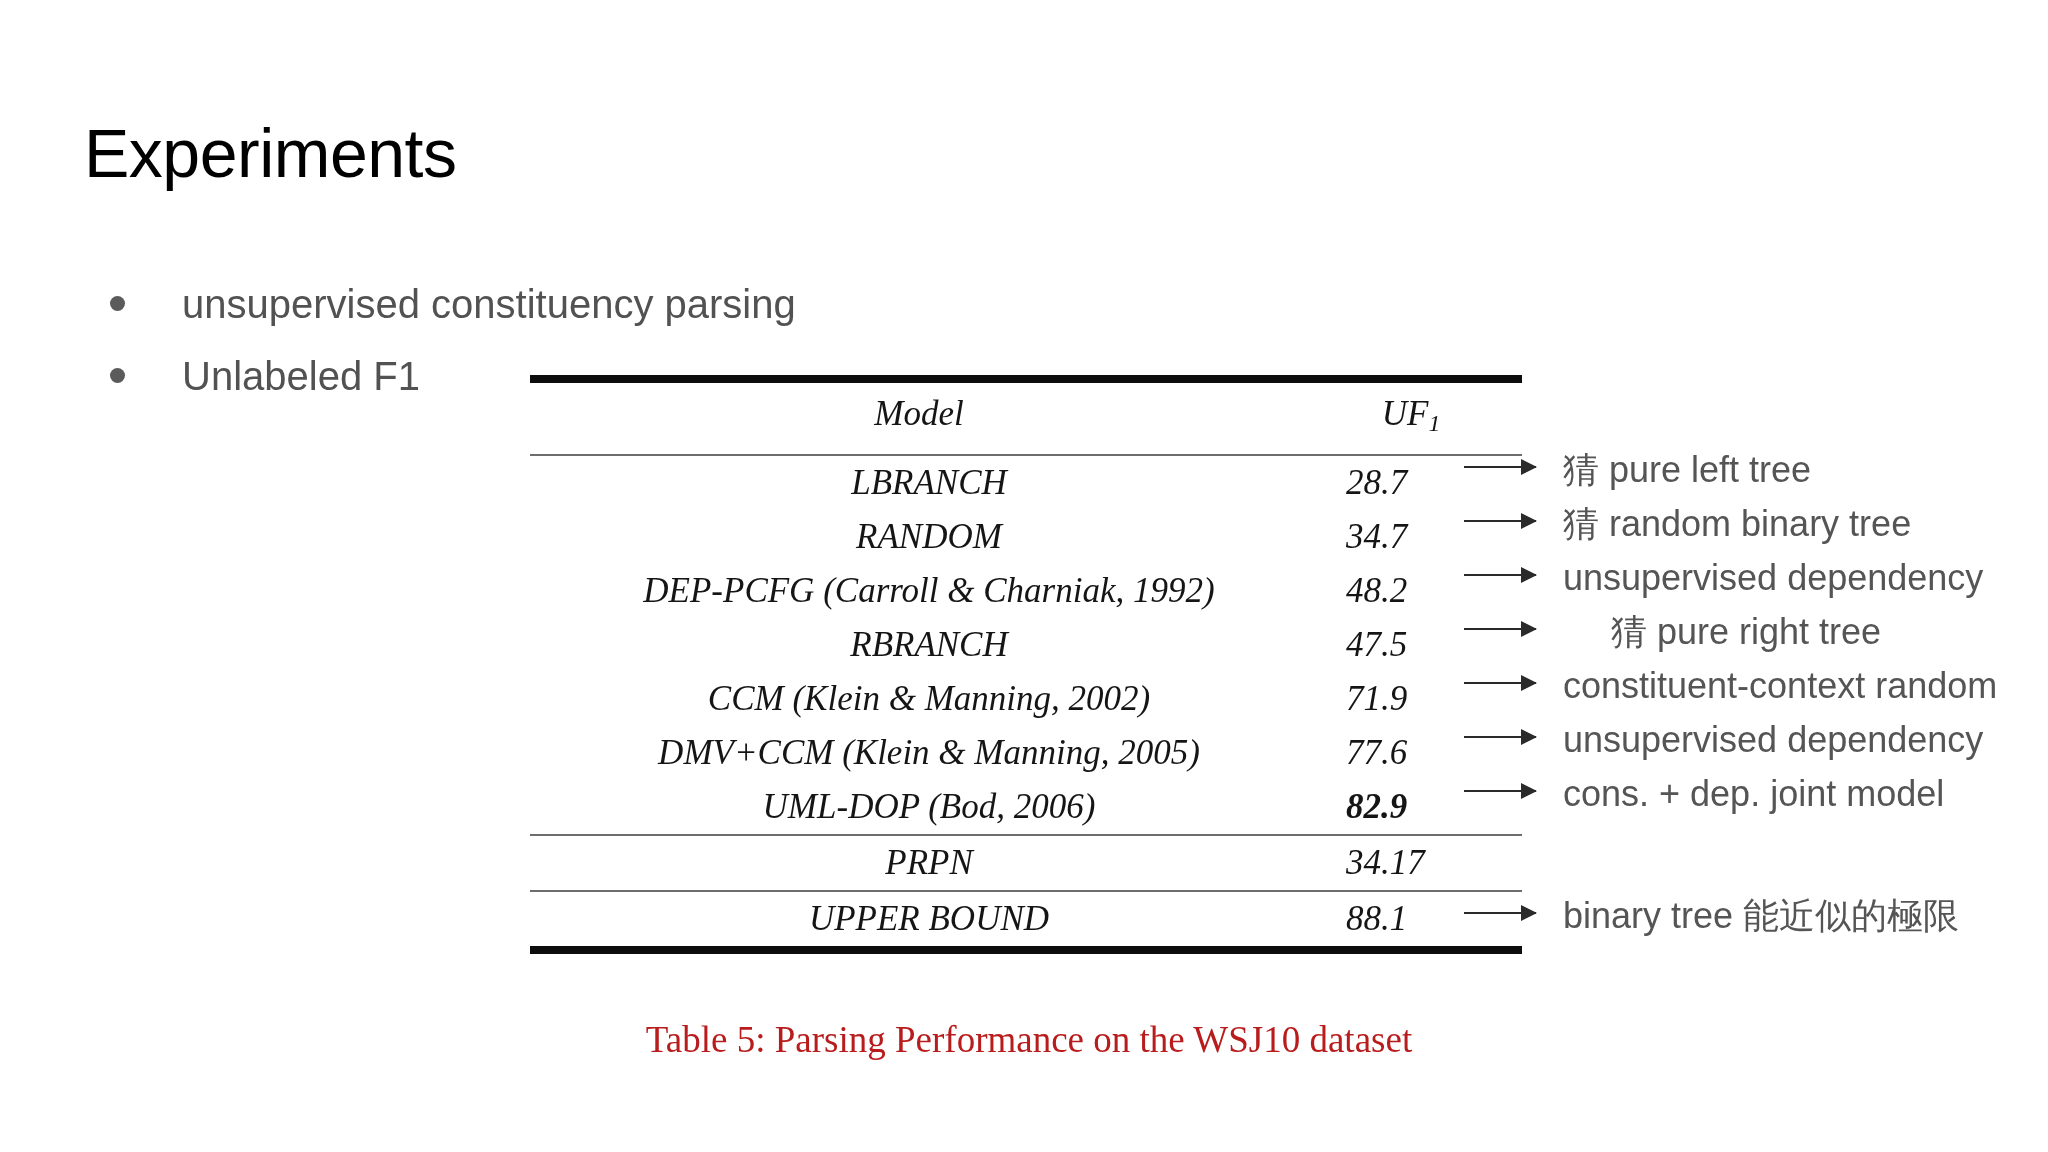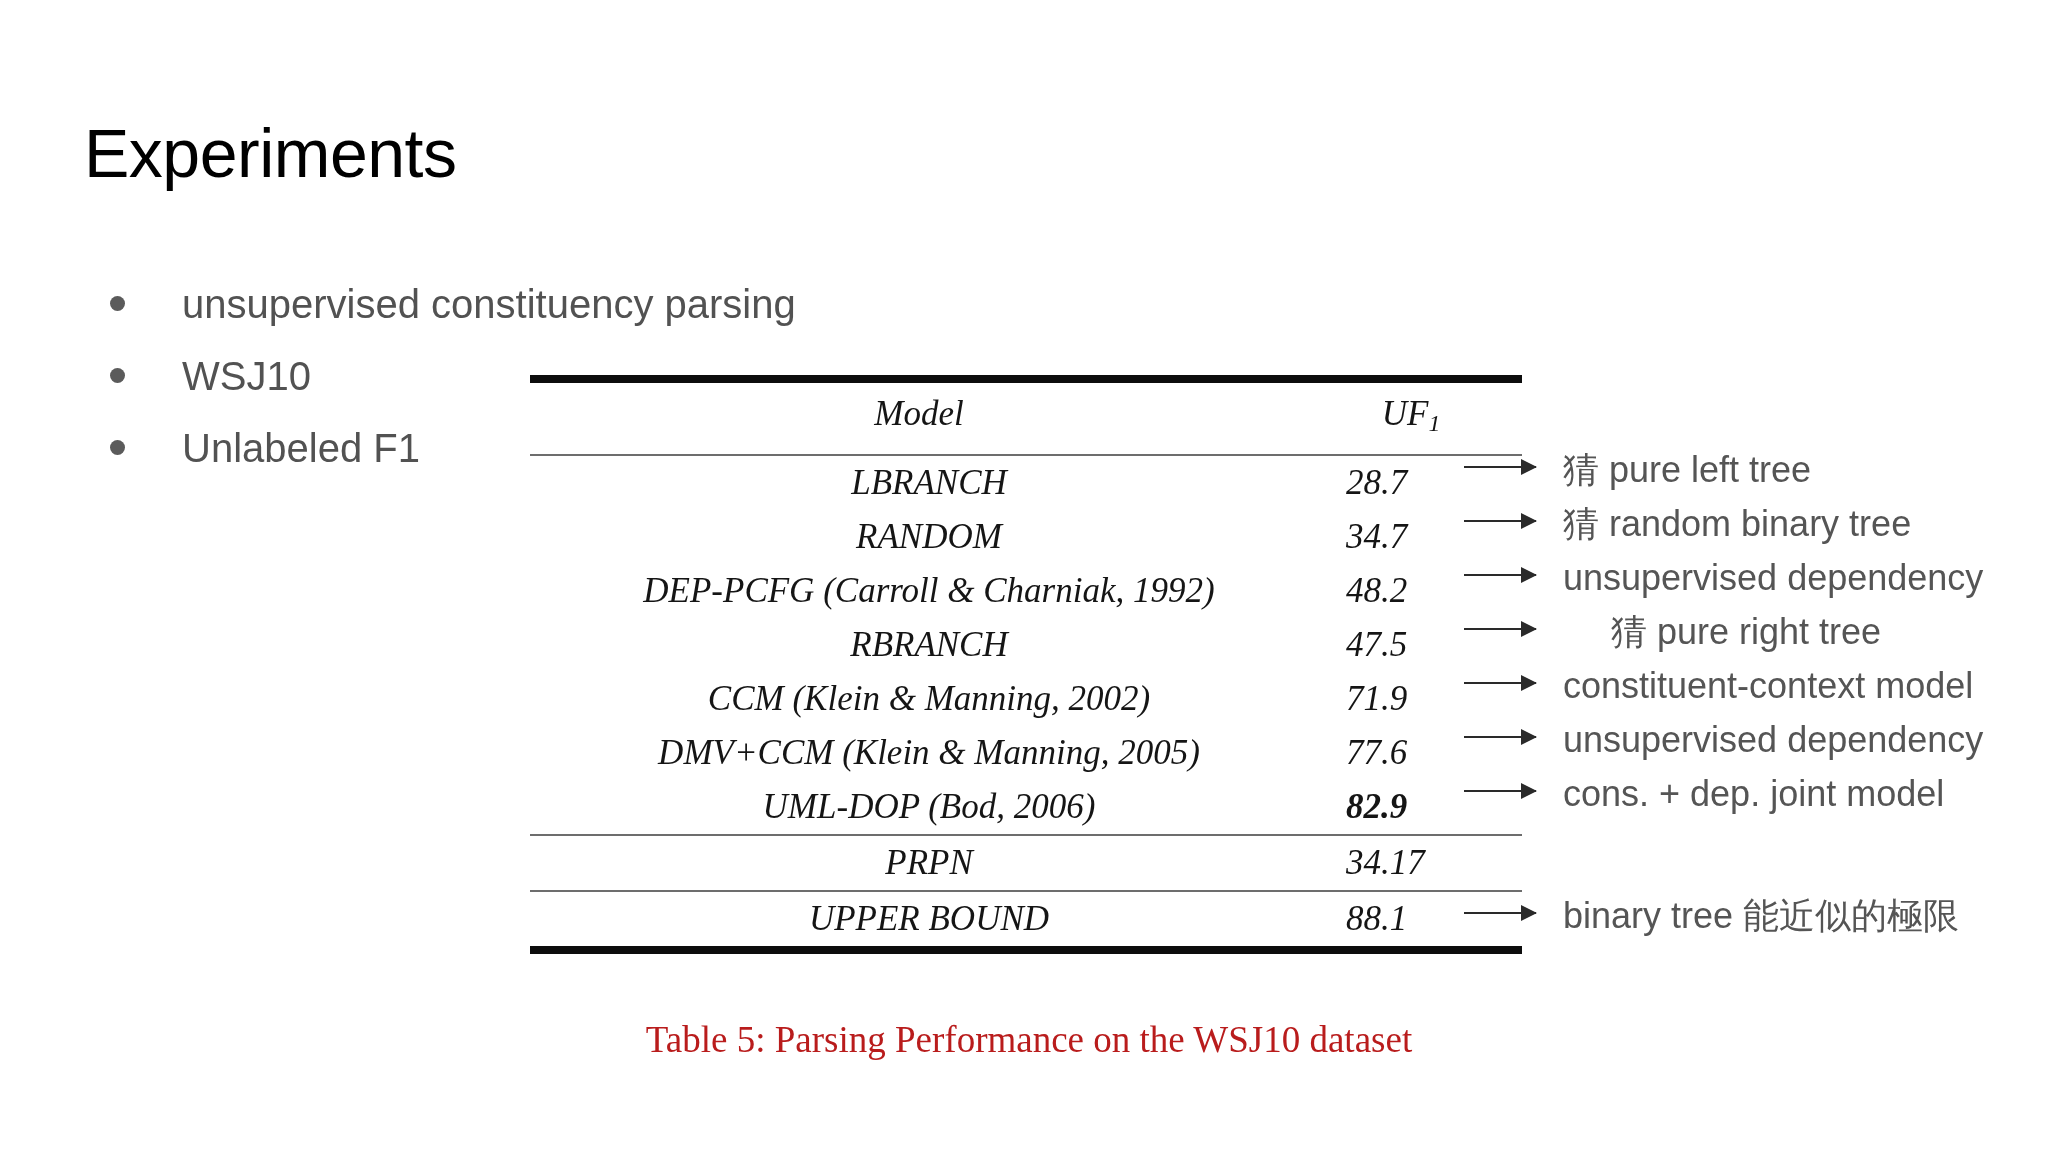--- a/index.html
+++ b/index.html
@@ -159,24 +159,20 @@
 
 <div class="slide-title">Experiments</div>
 
 <div class="bullets">
   <div class="bullet-row">
     <span class="bullet-dot"></span>
     <span class="bullet-text">unsupervised constituency parsing</span>
   </div>
   <div class="bullet-row">
     <span class="bullet-dot"></span>
-    <span class="bullet-text">WSJ10</span>
-  </div>
-  <div class="bullet-row">
-    <span class="bullet-dot"></span>
     <span class="bullet-text">Unlabeled F1</span>
   </div>
 </div>
 
 <div class="table-figure">
   <div class="rule-heavy"></div>
   <table class="tbl">
     <tbody>
         <tr class="hdr">
       <td class="col-model">Model</td>
@@ -247,19 +243,19 @@
   <div class="arrow" style="left:1464px; top:736px;"></div>
   <div class="arrow" style="left:1464px; top:790px;"></div>
   <div class="arrow" style="left:1464px; top:912px;"></div>
 </div>
 
 <div class="annotations">
   <div class="annotation" style="left:1563px; top:452px;">猜 pure left tree</div>
   <div class="annotation" style="left:1563px; top:506px;">猜 random binary tree</div>
   <div class="annotation" style="left:1563px; top:560px;">unsupervised dependency</div>
   <div class="annotation" style="left:1563px; top:614px;margin-left:48px;">猜 pure right tree</div>
-  <div class="annotation" style="left:1563px; top:668px;">constituent-context model</div>
+  <div class="annotation" style="left:1563px; top:668px;">constituent-context random</div>
   <div class="annotation" style="left:1563px; top:722px;">unsupervised dependency</div>
   <div class="annotation" style="left:1563px; top:776px;">cons. + dep. joint model</div>
   <div class="annotation" style="left:1563px; top:898px;">binary tree 能近似的極限</div>
 </div>
 
 <div class="caption">Table 5: Parsing Performance on the WSJ10 dataset</div>
 
 </body></html>

